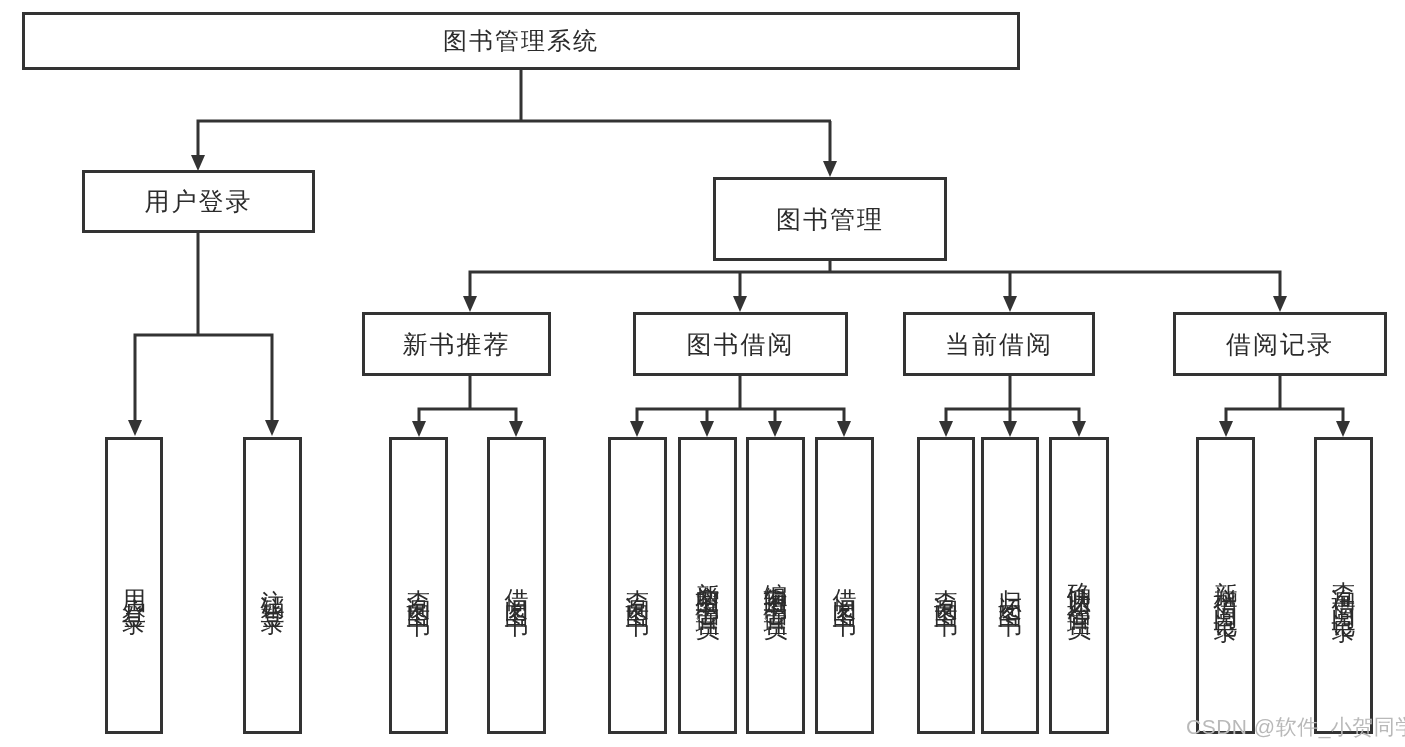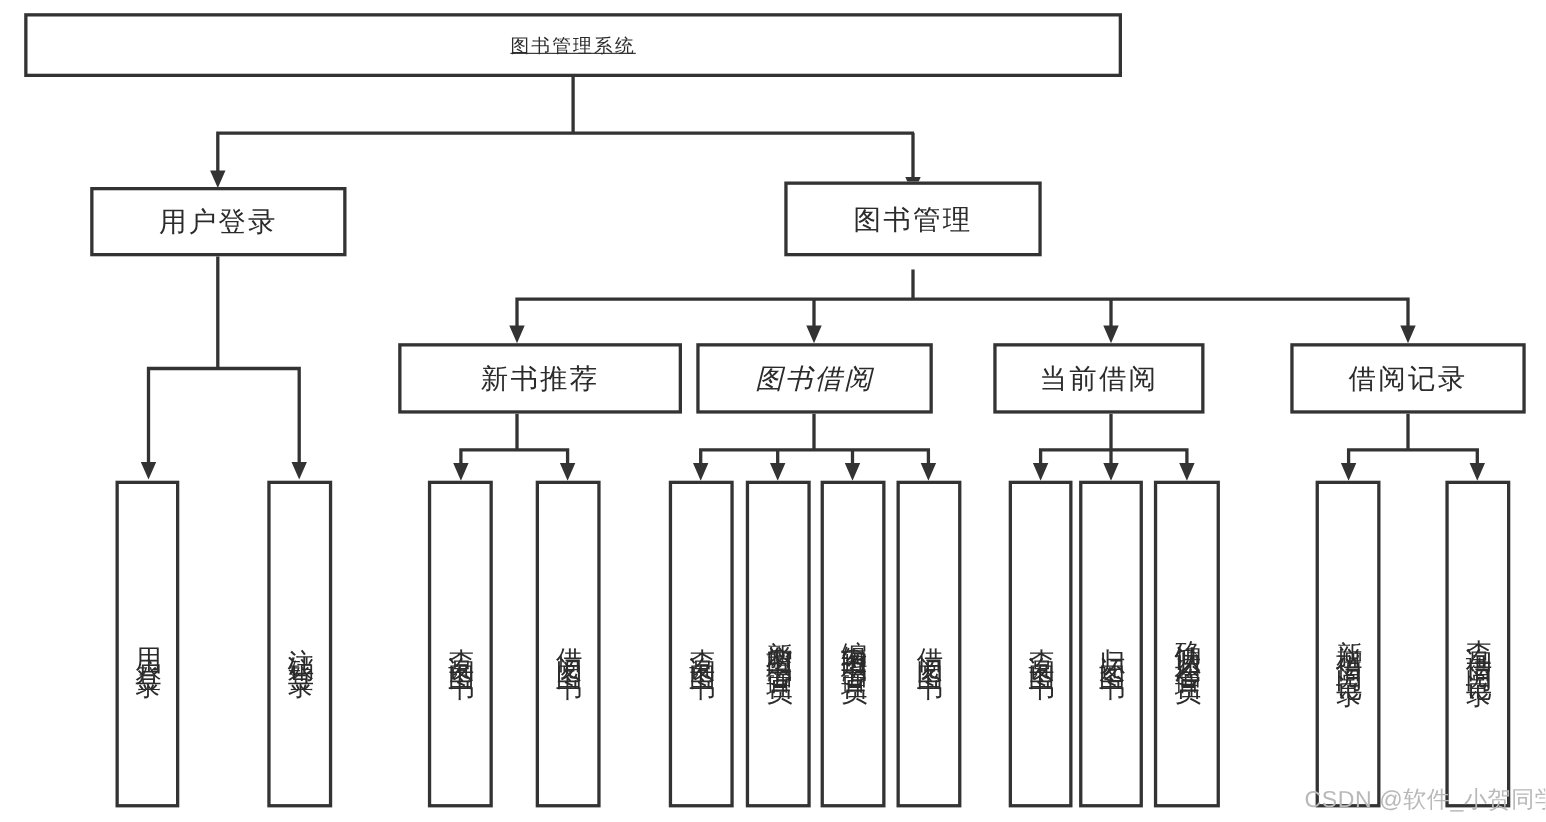--- a/index.html
+++ b/index.html
@@ -25,21 +25,21 @@
     display: flex;
     align-items: center;
     justify-content: center;
   }
   .h-label {
     font-size: 25px;
     letter-spacing: 2px;
     color: #2b2b2b;
     white-space: nowrap;
   }
-  .root-label { font-size: 17px; text-decoration: underline; }
+  .root-label { font-size: 24px; }
   .v-label {
     writing-mode: vertical-rl;
     text-orientation: mixed;
     font-size: 24px;
     letter-spacing: 8px;
     color: #2b2b2b;
     white-space: nowrap;
   }
   .v-label.long { letter-spacing: 5px; }
   .watermark {
@@ -115,28 +115,28 @@
              M1336 421 L1350 421 L1343 437 Z"></path>
   </svg>
 
   <div class="node" style="left:22px; top:12px; width:998px; height:58px;">
     <span class="h-label root-label">图书管理系统</span>
   </div>
 
   <div class="node" style="left:82px; top:170px; width:233px; height:63px;">
     <span class="h-label">用户登录</span>
   </div>
-  <div class="node" style="left:713px; top:165px; width:234px; height:68px;">
+  <div class="node" style="left:713px; top:177px; width:234px; height:84px;">
     <span class="h-label">图书管理</span>
   </div>
 
-  <div class="node" style="left:362px; top:312px; width:258px; height:64px;">
+  <div class="node" style="left:362px; top:312px; width:189px; height:64px;">
     <span class="h-label">新书推荐</span>
   </div>
-  <div class="node" style="left:633px; top:312px; width:215px; height:64px;font-style:italic;">
+  <div class="node" style="left:633px; top:312px; width:215px; height:64px;">
     <span class="h-label">图书借阅</span>
   </div>
   <div class="node" style="left:903px; top:312px; width:192px; height:64px;">
     <span class="h-label">当前借阅</span>
   </div>
   <div class="node" style="left:1173px; top:312px; width:214px; height:64px;">
     <span class="h-label">借阅记录</span>
   </div>
 
   <div class="node" style="left:105px; top:437px; width:58px; height:297px;">

